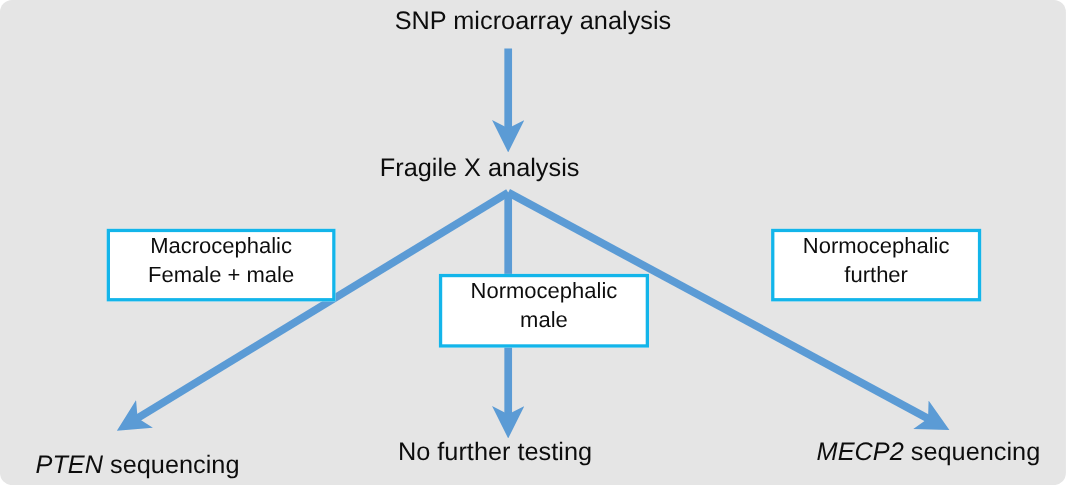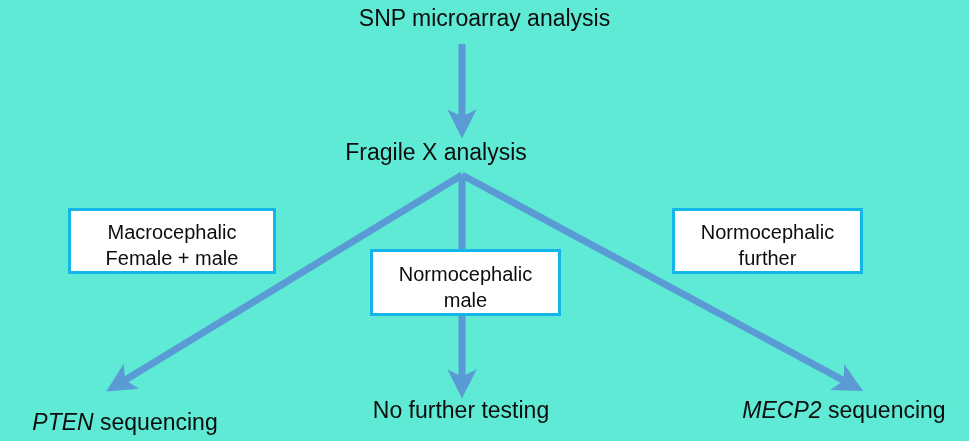--- a/index.html
+++ b/index.html
@@ -7,22 +7,23 @@
     padding: 0;
     background: #ffffff;
   }
   body {
     font-family: "Liberation Sans", sans-serif;
   }
   #diagram-root {
     position: relative;
     width: 969px;
     height: 441px;
-    background: #5eead4;
+    background: #e5e5e5;
     overflow: hidden;
+    border-radius: 11px;
   }
   #arrow-layer {
     position: absolute;
     left: 0;
     top: 0;
     width: 969px;
     height: 441px;
   }
   .node-label {
     position: absolute;
@@ -37,38 +38,39 @@
     font-style: italic;
   }
   .box {
     position: absolute;
     box-sizing: border-box;
     border: 3px solid #13B5EA;
     background: #ffffff;
     display: flex;
     flex-direction: column;
     align-items: center;
-    justify-content: flex-end;
+    justify-content: flex-start;
     color: #0d0d0d;
     font-family: "Liberation Sans", sans-serif;
     font-size: 20px;
     line-height: 26px;
     text-align: center;
+    margin-left: 29px;
   }
   .box-line {
     display: block;
     white-space: nowrap;
   }
 
   
   #label-root        { left: 0; top: 4px;   width: 969px; }
   #label-stage2      { left: 0; top: 138px; width: 872px; }
 
   #label-out-left    { left: 0;    top: 408px; width: 250px; text-align: center; }
-  #label-out-mid     { left: 336px; top: 396px; width: 250px; text-align: center; }
+  #label-out-mid     { left: 325px; top: 396px; width: 250px; text-align: center; }
   #label-out-right   { left: 719px; top: 396px; width: 250px; text-align: center; }
 
   #box-macro   { left: 68px;  top: 208px; width: 208px; height: 66px; }
   #box-normmale{ left: 370px; top: 249px; width: 191px; height: 67px; }
   #box-normfem { left: 672px; top: 208px; width: 191px; height: 66px; }
 </style>
 </head>
 <body>
 
 <div id="diagram-root">

